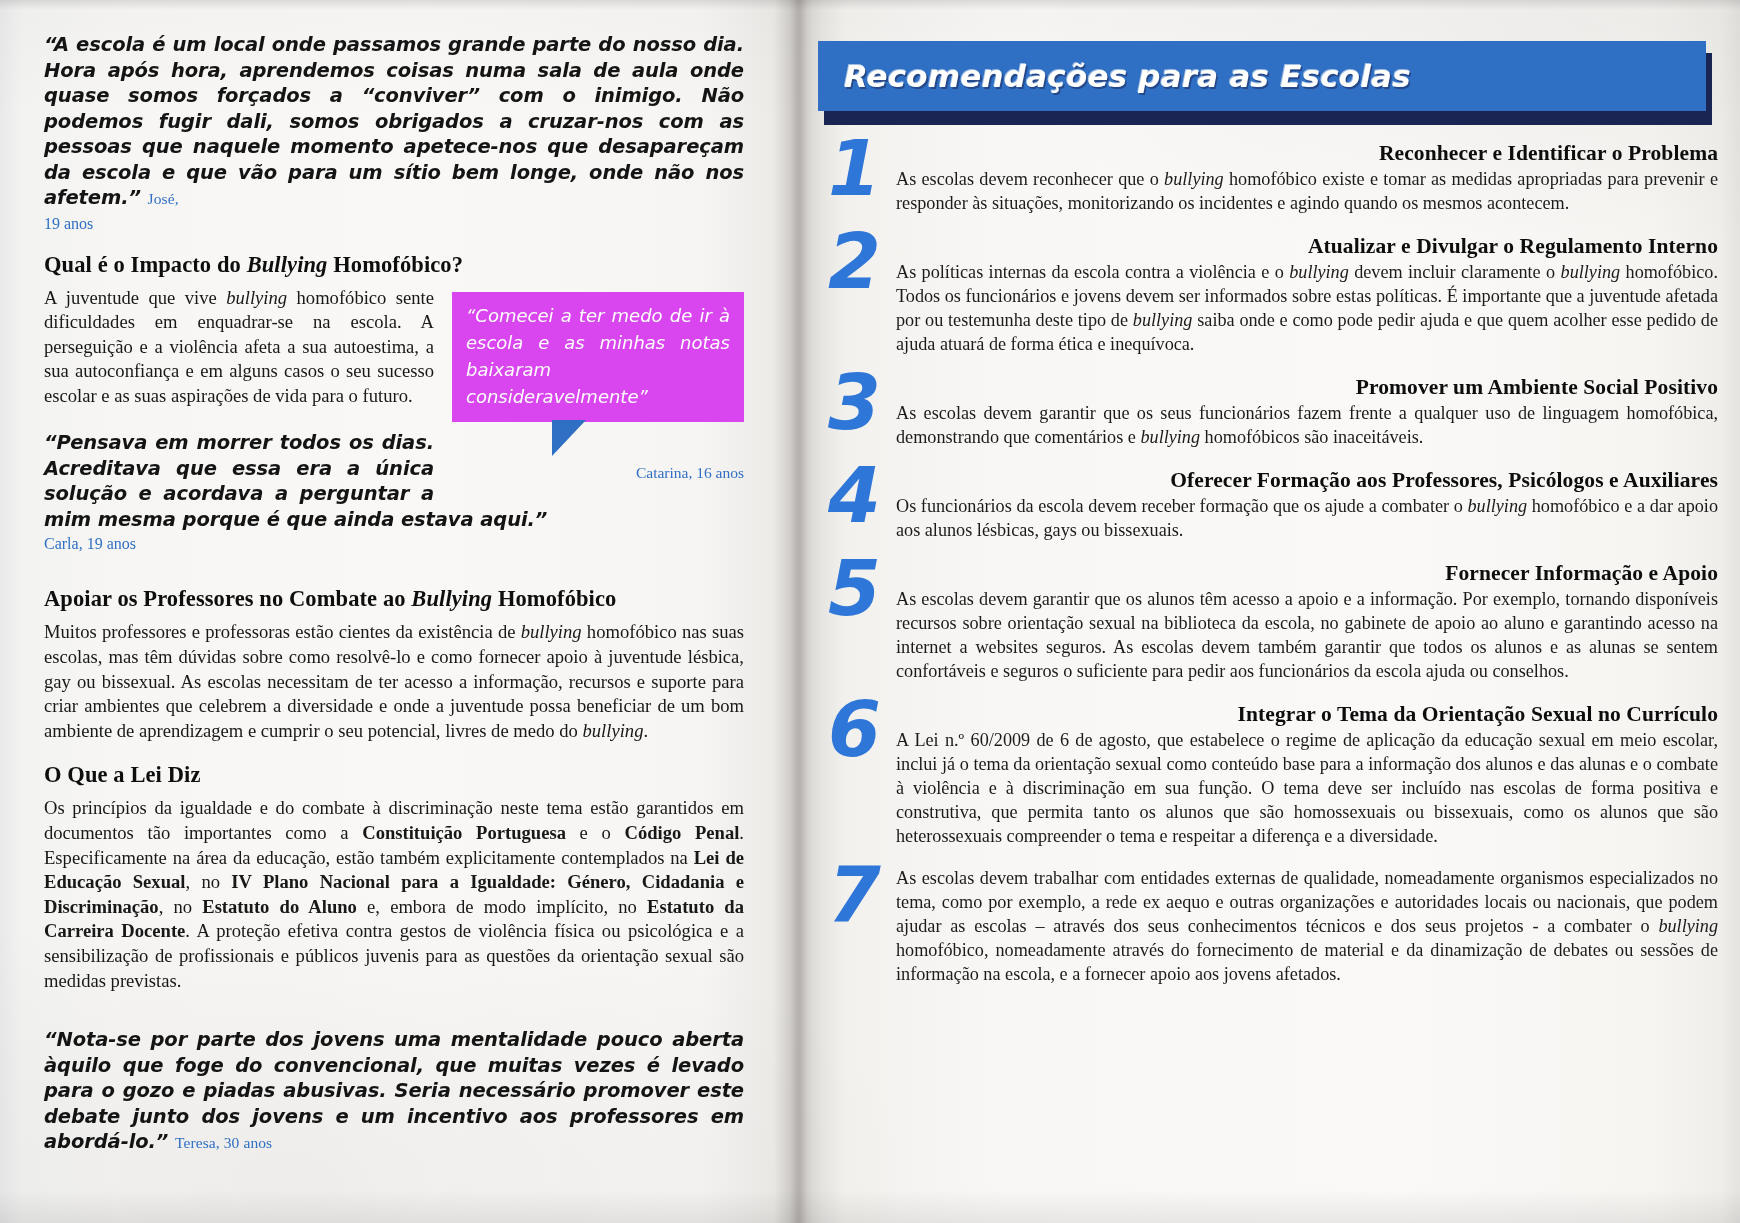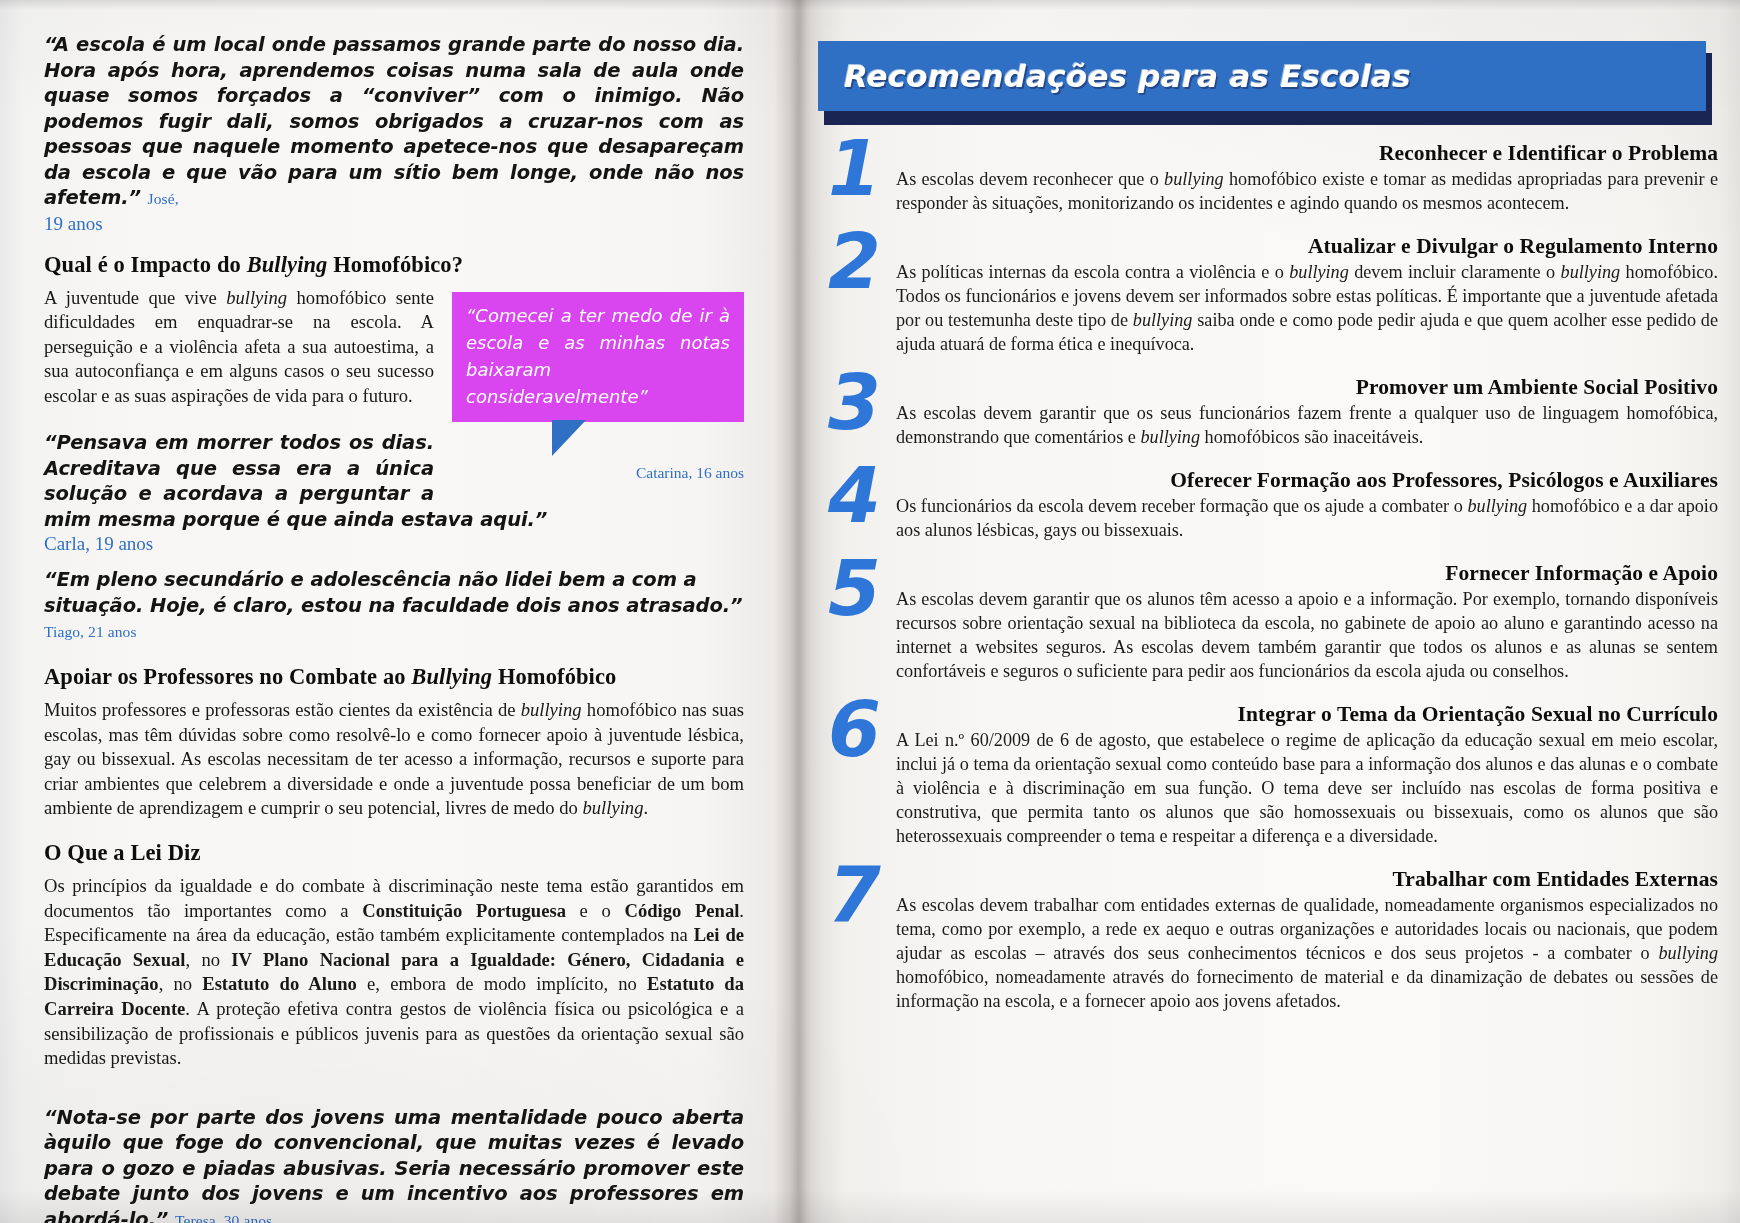--- a/index.html
+++ b/index.html
@@ -67,21 +67,21 @@
   .attrib {
     font-family: "Liberation Serif", serif;
     font-style: normal;
     font-weight: 400;
     font-size: 15.5px;
     color: #2f6fc4;
     letter-spacing: 0.1px;
   }
   .attrib-line {
     font-family: "Liberation Serif", serif;
-    font-size: 19px;
+    font-size: 16px;
     color: #2f6fc4;
     line-height: 19px;
     margin: 0 0 0 0;
   }
 
   h2.sec {
     font-family: "Liberation Serif", "DejaVu Serif", serif;
     font-weight: 700;
     font-size: 22.5px;
     line-height: 28px;
@@ -276,23 +276,20 @@
 
     <div class="spacer-md"></div>
 
     <div>
       <p class="pull-quote">“Pensava em morrer todos os dias. Acreditava que essa era a única solução e acordava a perguntar a mim mesma porque é que ainda estava aqui.”</p>
       <div class="attrib-line">Carla, 19 anos</div>
     </div>
 
     <div class="spacer-sm"></div>
 
-    <div>
-      <p class="pull-quote narrow"><span>“Em pleno secundário e adolescência não lidei bem a com a situação. Hoje, é claro, estou na faculdade dois anos atrasado.”</span> <span class="attrib">Tiago, 21 anos</span></p>
-    </div>
 
     <h2 class="sec"><span>Apoiar os Professores no Combate ao </span><em>Bullying</em><span> Homofóbico</span></h2>
     <p class="body"><span>Muitos professores e professoras estão cientes da existência de </span><em>bullying</em><span> homofóbico nas suas escolas, mas têm dúvidas sobre como resolvê-lo e como fornecer apoio à juventude lésbica, gay ou bissexual. As escolas necessitam de ter acesso a informação, recursos e suporte para criar ambientes que celebrem a diversidade e onde a juventude possa beneficiar de um bom ambiente de aprendizagem e cumprir o seu potencial, livres de medo do </span><em>bullying</em><span>.</span></p>
 
     <h2 class="sec">O Que a Lei Diz</h2>
     <p class="body"><span>Os princípios da igualdade e do combate à discriminação neste tema estão garantidos em documentos tão importantes como a </span><b>Constituição Portuguesa</b><span> e o </span><b>Código Penal</b><span>. Especificamente na área da educação, estão também explicitamente contemplados na </span><b>Lei de Educação Sexual</b><span>, no </span><b>IV Plano Nacional para a Igualdade: Género, Cidadania e Discriminação</b><span>, no </span><b>Estatuto do Aluno</b><span> e, embora de modo implícito, no </span><b>Estatuto da Carreira Docente</b><span>. A proteção efetiva contra gestos de violência física ou psicológica e a sensibilização de profissionais e públicos juvenis para as questões da orientação sexual são medidas previstas.</span></p>
 
     <div class="spacer-lg"></div>
 
     <div>
@@ -357,21 +354,20 @@
       <div class="rec-num">6</div>
       <div class="rec-body">
         <div class="rec-title">Integrar o Tema da Orientação Sexual no Currículo</div>
         <p class="rec-text">A Lei n.º 60/2009 de 6 de agosto, que estabelece o regime de aplicação da educação sexual em meio escolar, inclui já o tema da orientação sexual como conteúdo base para a informação dos alunos e das alunas e o combate à violência e à discriminação em sua função. O tema deve ser incluído nas escolas de forma positiva e construtiva, que permita tanto os alunos que são homossexuais ou bissexuais, como os alunos que são heterossexuais compreender o tema e respeitar a diferença e a diversidade.</p>
       </div>
     </div>
 
     <div class="rec-item">
       <div class="rec-num">7</div>
       <div class="rec-body">
-        <div class="rec-title">Trabalhar com Entidades Externas</div>
         <p class="rec-text"><span>As escolas devem trabalhar com entidades externas de qualidade, nomeadamente organismos especializados no tema, como por exemplo, a rede ex aequo e outras organizações e autoridades locais ou nacionais, que podem ajudar as escolas – através dos seus conhecimentos técnicos e dos seus projetos - a combater o </span><em>bullying</em><span> homofóbico, nomeadamente através do fornecimento de material e da dinamização de debates ou sessões de informação na escola, e a fornecer apoio aos jovens afetados.</span></p>
       </div>
     </div>
 
   </div>
 </div>
 
 <div class="gutter"></div>
 <div class="edge-top"></div>
 <div class="edge-bottom"></div>

